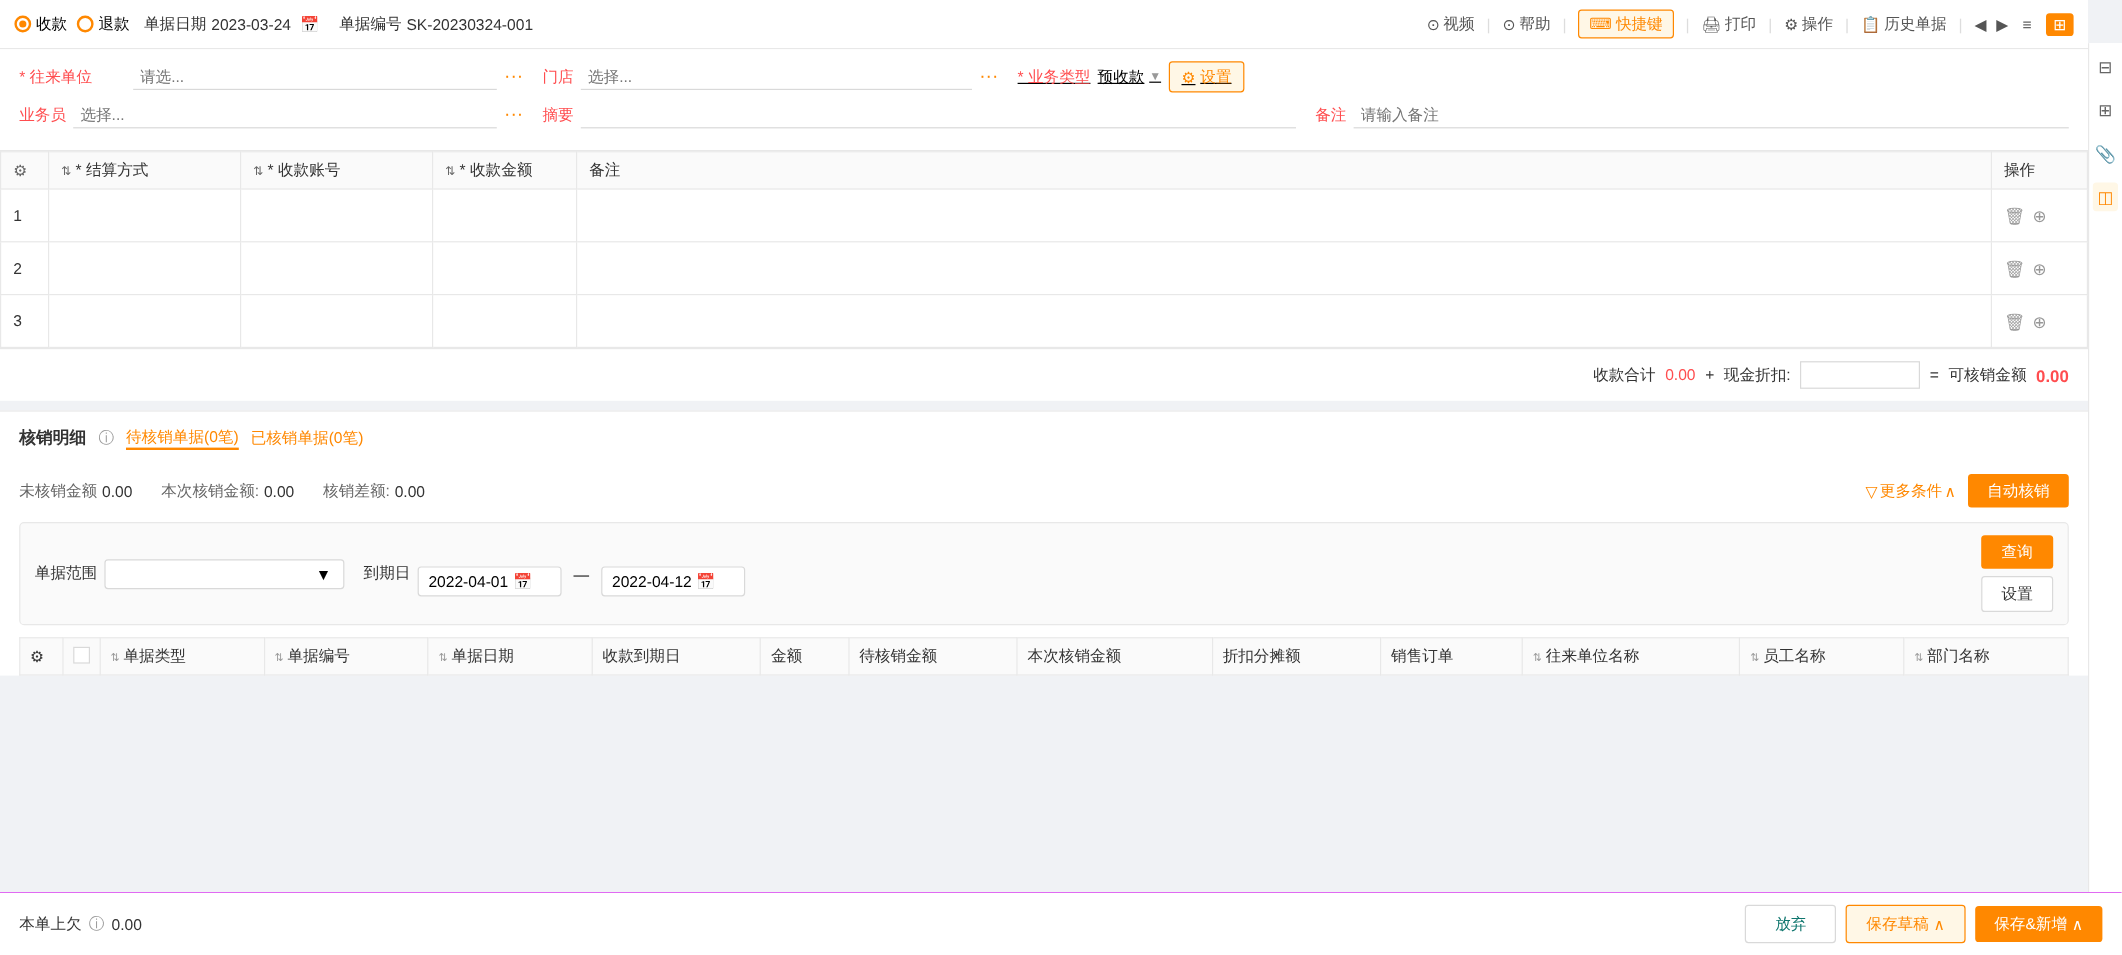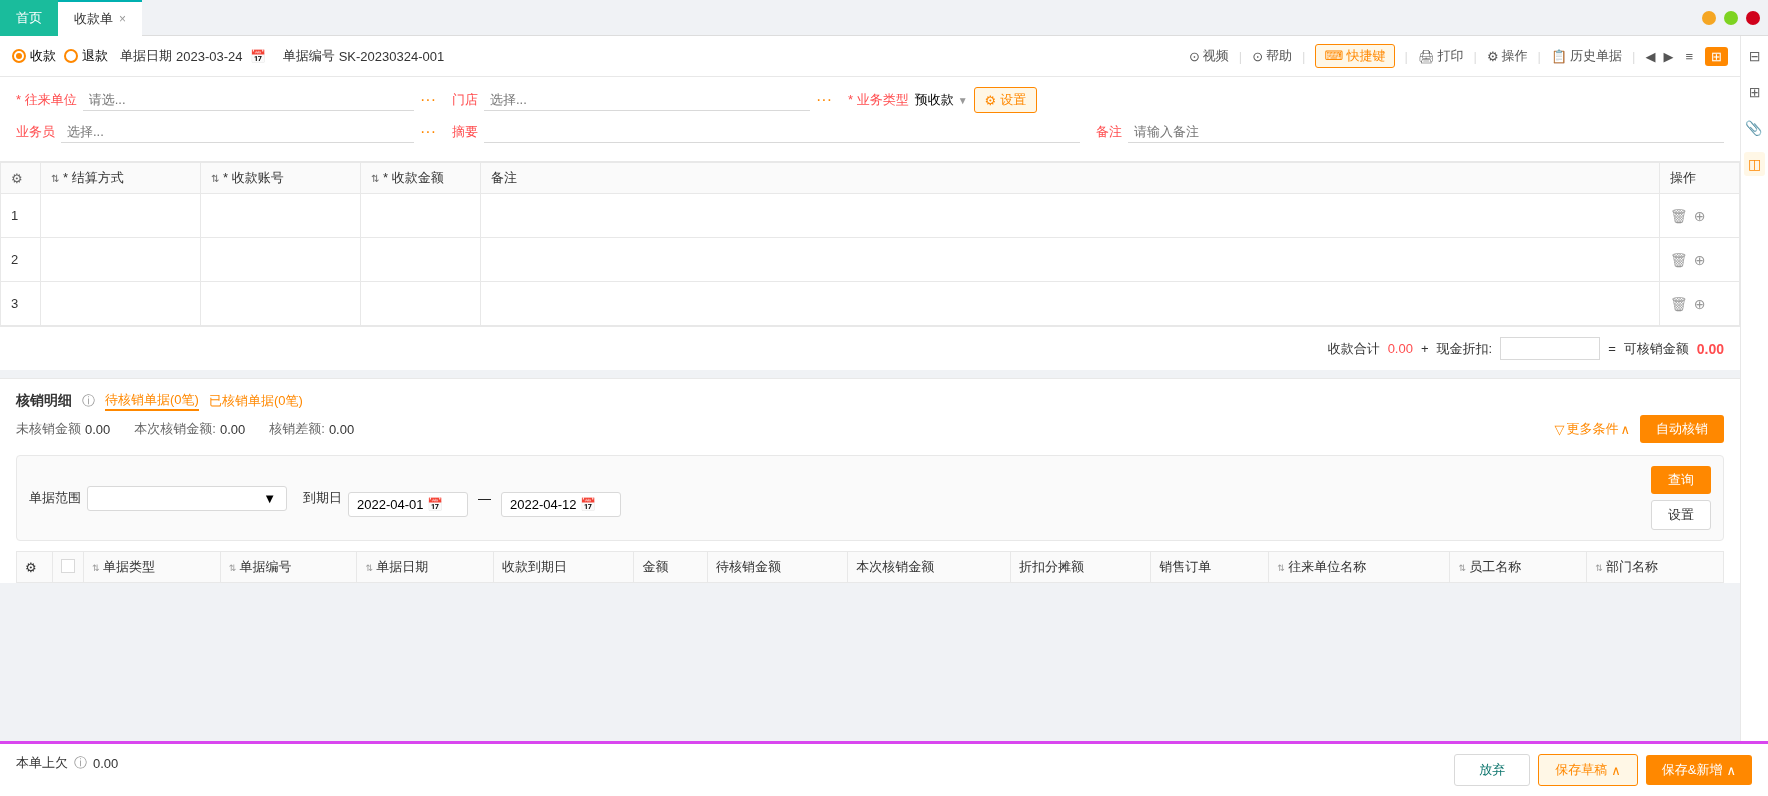--- a/index.html
+++ b/index.html
@@ -66,21 +66,21 @@
     .summary-row { display: flex; align-items: center; justify-content: flex-end; padding: 10px 16px; gap: 8px; border-top: 1px solid #e8e8e8; background: #fff; }
     .summary-text { color: #333; }
     .summary-value { color: #ff4d4f; font-weight: 500; }
     .summary-input { border: 1px solid #d9d9d9; padding: 3px 8px; width: 100px; outline: none; }
     .summary-eq { color: #333; }
     .summary-result-label { color: #333; }
     .summary-result-value { color: #ff4d4f; font-weight: bold; font-size: 14px; }
 
     
     .section2 { background: #fff; margin-top: 8px; border-top: 1px solid #e8e8e8; padding: 12px 16px 0; }
-    .section-title { display: flex; align-items: center; gap: 10px; margin-bottom: 4px; }
+    .section-title { display: flex; align-items: center; gap: 10px; margin-bottom: 20px; }
     .section-title-text { font-size: 14px; font-weight: 600; color: #333; }
     .info-icon { color: #999; cursor: pointer; }
     .tab-link { color: #ff8800; cursor: pointer; font-size: 13px; }
     .tab-link.active { color: #ff8800; border-bottom: 2px solid #ff8800; }
 
     .stats-row { display: flex; align-items: center; gap: 24px; margin-bottom: 12px; }
     .stat-item { display: flex; align-items: center; gap: 4px; }
     .stat-label { color: #666; }
     .stat-value { color: #333; font-weight: 500; }
 
@@ -94,21 +94,21 @@
     .btn-settings { background: #fff; color: #333; border: 1px solid #d9d9d9; padding: 5px 16px; border-radius: 3px; cursor: pointer; }
 
     
     .bottom-table { width: 100%; border-collapse: collapse; }
     .bottom-table th { background: #fafafa; border: 1px solid #e8e8e8; padding: 6px 8px; text-align: left; color: #333; font-weight: 500; white-space: nowrap; font-size: 12px; }
     .sort-icon { color: #999; font-size: 9px; }
     .checkbox-col { width: 30px; }
     .checkbox { width: 14px; height: 14px; border: 1px solid #d9d9d9; background: #fff; display: inline-block; }
 
     
-    .footer { display: flex; align-items: flex-start; padding: 10px 16px; border-top: 3px solid #d946ef; background: #fff; position: fixed; bottom: 0; left: 0; right: 0; z-index: 10; }
+    .footer { display: flex; align-items: center; padding: 10px 16px; border-top: 1px solid #d946ef; background: #fff; position: fixed; bottom: 0; left: 0; right: 0; z-index: 10; }
     .footer-left { display: flex; align-items: center; gap: 6px; }
     .footer-label { color: #333; }
     .footer-value { color: #333; font-weight: 500; }
     .info-circle { color: #999; cursor: pointer; }
     .footer-right { margin-left: auto; display: flex; align-items: center; gap: 8px; }
     .btn-abandon { background: #fff; border: 1px solid #d9d9d9; color: #0f766e; padding: 6px 24px; border-radius: 3px; cursor: pointer; }
     .btn-draft { background: #fff7e6; border: 1px solid #ff8800; color: #ff8800; padding: 6px 16px; border-radius: 3px; cursor: pointer; display: flex; align-items: center; gap: 4px; }
     .btn-save { background: #ff8800; border: none; color: #fff; padding: 6px 16px; border-radius: 3px; cursor: pointer; display: flex; align-items: center; gap: 4px; }
 
     
@@ -119,34 +119,20 @@
     .page-wrapper { display: flex; flex-direction: column; height: 796px; }
     .content-area { flex: 1; overflow-y: auto; padding-right: 28px; padding-bottom: 50px; }
 
     .required-star { color: #ff4d4f; }
   </style>
 </head>
 <body>
 
 <div class="page-wrapper">
 
-  <div class="tab-bar">
-    <div class="tab-home">
-      <span>首页</span>
-    </div>
-    <div class="tab-item active">
-      <span>收款单</span>
-      <span class="tab-close">×</span>
-    </div>
-    <div class="tab-bar-right">
-      <span class="win-btn win-min"></span>
-      <span class="win-btn win-max"></span>
-      <span class="win-btn win-close"></span>
-    </div>
-  </div>
 
   <div class="content-area">
 
     <div class="toolbar">
       <div class="radio-group">
         <div class="radio-item">
           <div class="radio-dot checked"></div>
           <span>收款</span>
         </div>
         <div class="radio-item">
@@ -198,29 +184,29 @@
         <span class="action">▶</span>
         <span class="icon-btn">≡</span>
         <span style="background:#ff8800;color:#fff;padding:2px 6px;border-radius:3px;cursor:pointer;font-size:13px;">⊞</span>
       </div>
     </div>
 
     <div class="form-area">
       <div class="form-row">
         <div class="form-field" style="max-width:420px;">
           <label class="required-star">* 往来单位</label>
-          <input class="form-input" type="text" style="width: 280px;" placeholder="请选...">
+          <input class="form-input" type="text" style="width: 280px; margin-left: 28px;" placeholder="请选...">
           <span class="more-btn">···</span>
         </div>
         <div class="form-field" style="max-width:380px;">
           <label>门店</label>
           <input class="form-input" type="text" style="width: 260px;" placeholder="选择...">
           <span class="more-btn">···</span>
         </div>
-        <div class="form-field" style="max-width:360px;">
+        <div class="form-field" style="max-width:360px;text-decoration:underline;">
           <label class="required-star">* 业务类型</label>
           <div class="form-dropdown">
             <span>预收款</span>
             <span class="dropdown-arrow">▼</span>
           </div>
           <button class="settings-btn">
             <span>⚙</span>
             <span>设置</span>
           </button>
         </div>

